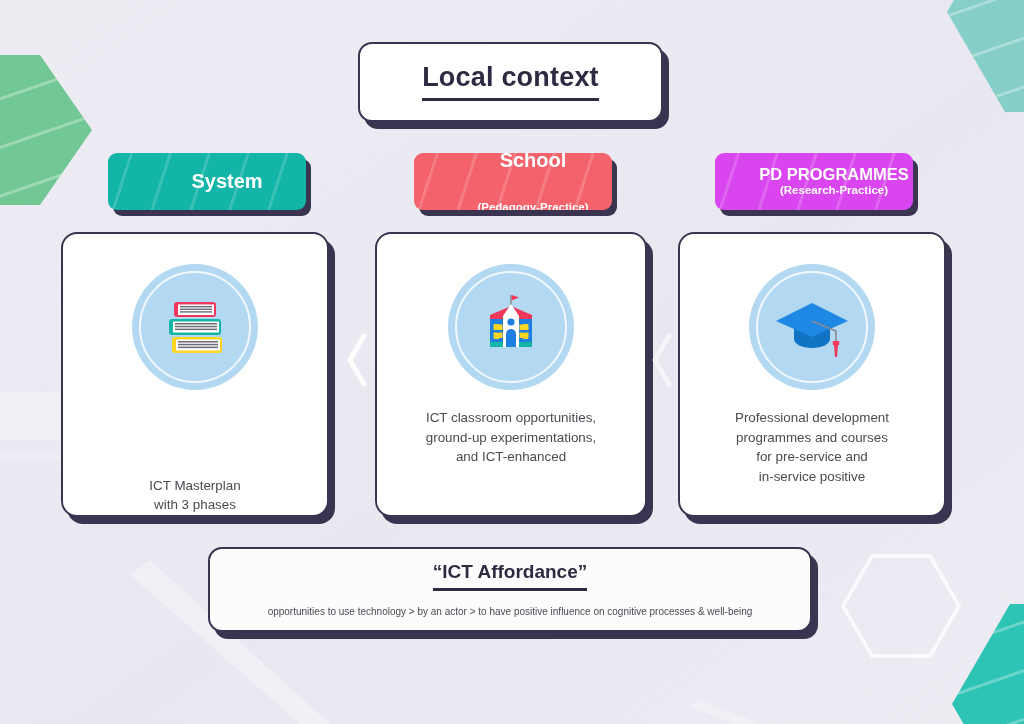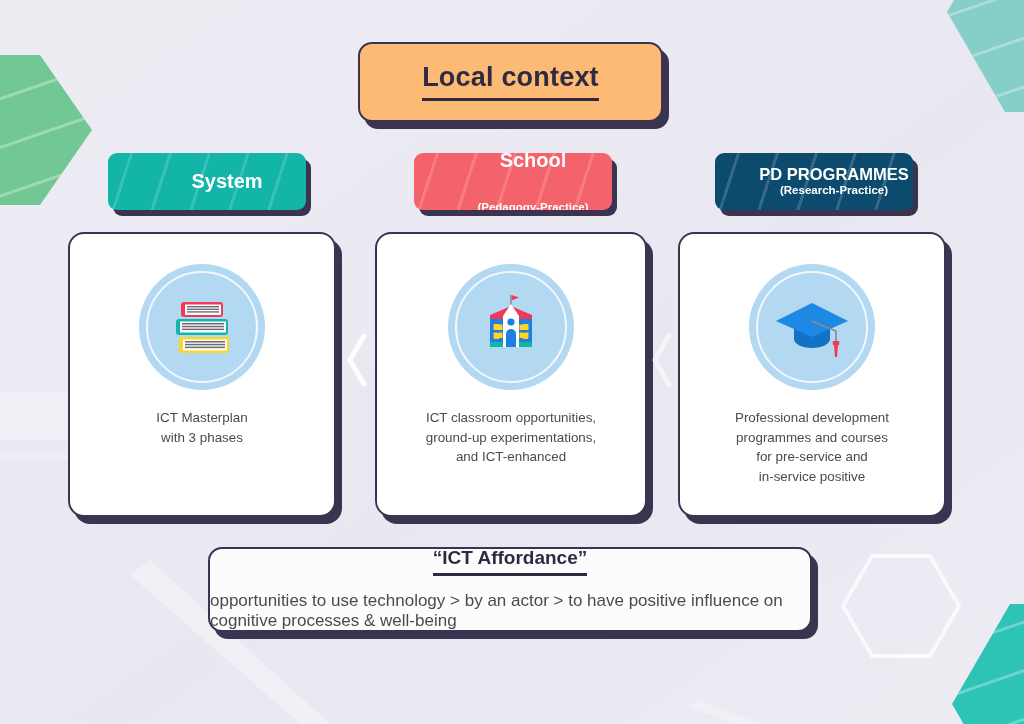--- a/index.html
+++ b/index.html
@@ -17,21 +17,21 @@
   #bg { position: absolute; inset: 0; z-index: 0; pointer-events: none; }
 
   
   #stage { position: absolute; inset: 0; z-index: 2; }
 
   
   .title-card {
     position: absolute;
     left: 358px; top: 42px;
     width: 305px; height: 80px;
-    background: #fdba74;
+    background: #ffffff;
     border-radius: 14px;
     border: 2px solid #3a3450;
     box-shadow: 6px 7px 0 0 #3a3450;
     display: flex; align-items: center; justify-content: center; text-align: center;
   }
   .title-text {
     font-size: 27px;
     font-weight: bold;
     color: #2e2a41;
     letter-spacing: .2px;
@@ -58,35 +58,35 @@
     background: repeating-linear-gradient(
       -72deg,
       rgba(255,255,255,0) 0px, rgba(255,255,255,0) 34px,
       rgba(255,255,255,.17) 34px, rgba(255,255,255,.17) 37px);
     pointer-events: none;
   }
   .tab-title { font-size: 20px; font-weight: bold; position: relative; line-height: 1.15; }
   .tab-sub { font-size: 11.5px; font-weight: bold; position: relative; line-height: 1.2; }
   .tab-sys  { left: 108px; top: 153px; width: 198px; background: #12b5a8; }
   .tab-sch  { left: 414px; top: 153px; width: 198px; background: #f4636b; gap: 29px; }
-  .tab-pd   { left: 715px; top: 153px; width: 198px; background: #0c4a6e; }
+  .tab-pd   { left: 715px; top: 153px; width: 198px; background: #d946ef; }
   .tab-pd .tab-title { font-size: 16.5px; }
 
   
   .card {
     position: absolute;
     top: 232px;
     background: #fff;
     border: 2px solid #3a3450;
     border-radius: 16px;
     box-shadow: 6px 7px 0 0 #3a3450;
     display: flex; flex-direction: column;
     align-items: center;
   }
-  .card-sys { left: 68px;  width: 268px; height: 285px; }
+  .card-sys { left: 61px;  width: 268px; height: 285px; justify-content: space-between; }
   .card-sch { left: 375px; width: 272px; height: 285px; }
   .card-pd  { left: 678px; width: 268px; height: 285px; }
 
   .icon-wrap {
     width: 126px; height: 126px;
     margin-top: 30px;
     border-radius: 50%;
     background: #b3d9f2;
     display: flex; align-items: center; justify-content: center;
     position: relative;
@@ -124,23 +124,23 @@
     align-items: center; justify-content: center;
   }
   .afford-title {
     font-size: 19px; font-weight: bold; color: #2e2a41;
     padding-bottom: 5px;
     border-bottom: 3px solid #2e2a41;
     line-height: 1.1;
   }
   .afford-sub {
     margin-top: 15px;
-    font-size: 17px;
+    font-size: 10px;
     color: #4a4a52;
-    text-align: left;
+    text-align: center;
   }
 
   
   .footer { position: absolute; left: 0; top: 660px; width: 1024px; height: 64px; }
 </style>
 </head>
 <body>
 
 <svg id="bg" width="1024" height="724" viewBox="0 0 1024 724">
   <defs>

